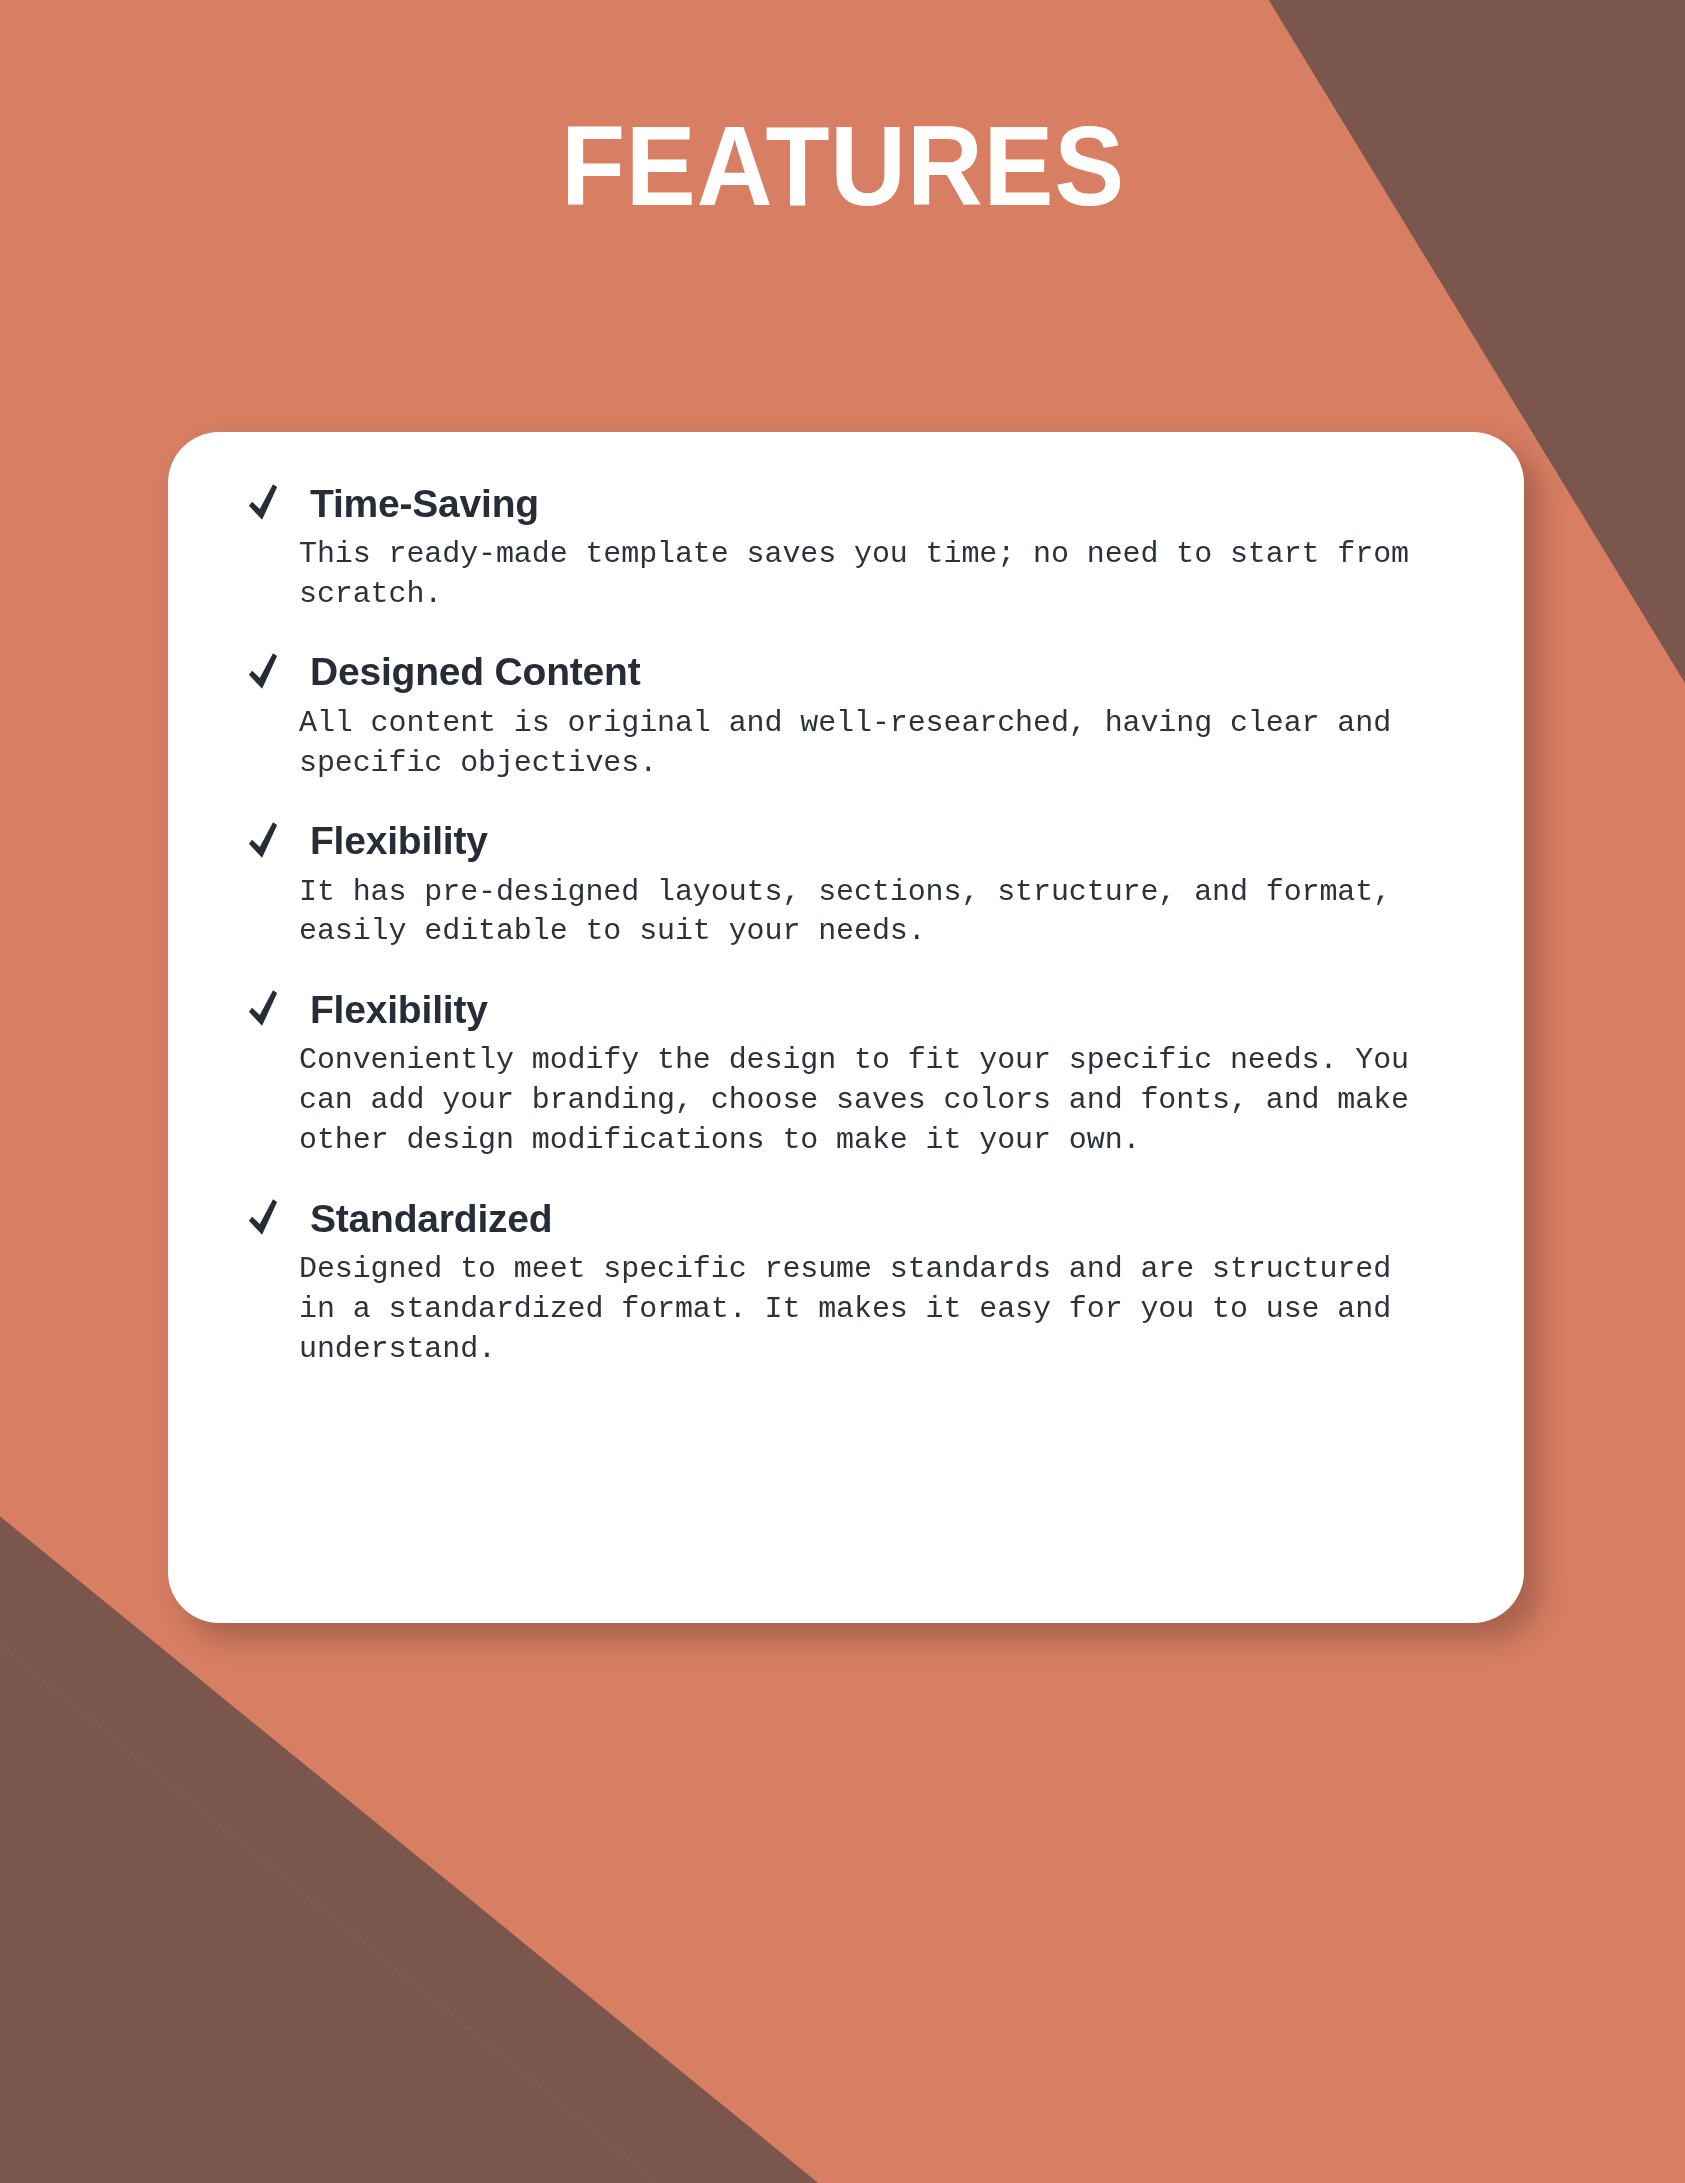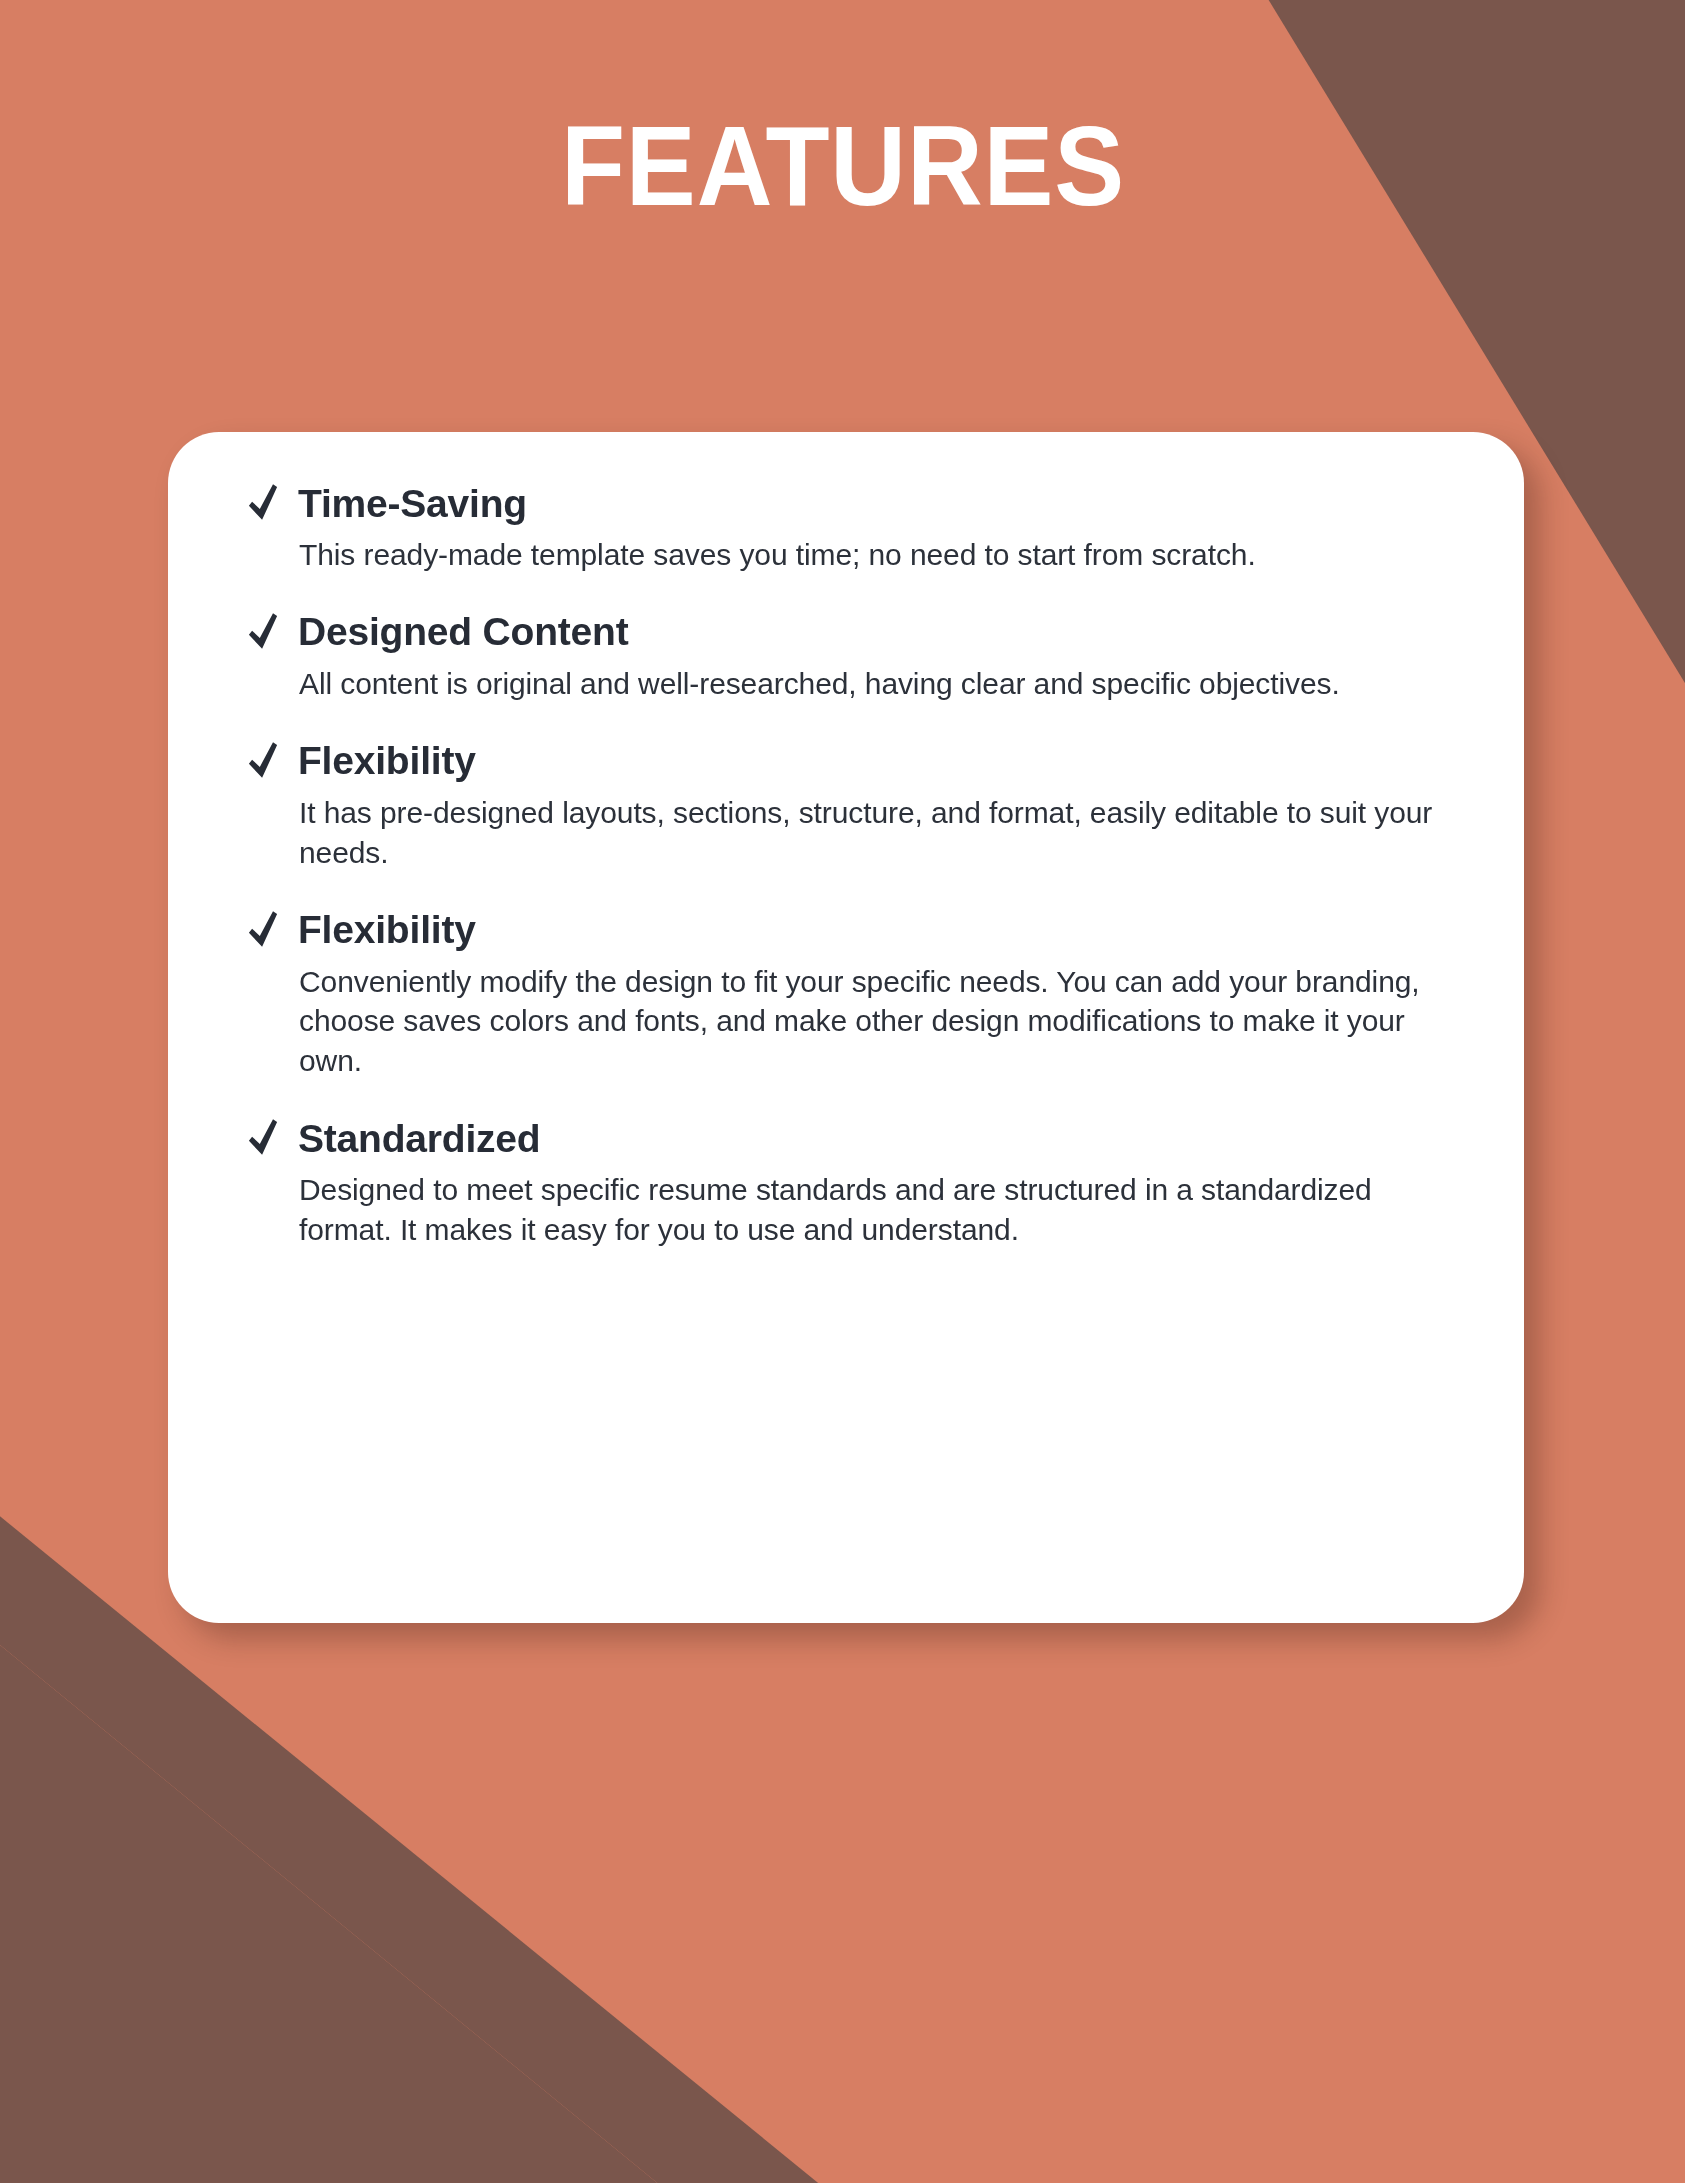--- a/index.html
+++ b/index.html
@@ -68,21 +68,21 @@
 
   .feature {
     position: relative;
     margin-bottom: 37px;
   }
   .feature:last-child { margin-bottom: 0; }
 
   .feature-head {
     display: flex;
     align-items: center;
-    gap: 20px;
+    gap: 32px;
   }
 
   .check-icon {
     flex: 0 0 auto;
     width: 30px;
     height: 40px;
     display: block;
     color: #272C36;
   }
 
@@ -91,21 +91,21 @@
     font-weight: 700;
     font-size: 39px;
     line-height: 1.0;
     color: #272C36;
     letter-spacing: -0.2px;
   }
 
   .feature-desc {
     margin-top: 12px;
     margin-left: 51px;
-    font-family: Liberation Sans, sans-serif;
+    font-family: Liberation Mono, monospace;
     font-weight: 400;
     font-size: 30px;
     line-height: 1.33;
     color: #2C313A;
     max-width: 1144px;
     letter-spacing: -0.1px;
   }
 </style>
 </head>
 <body>

